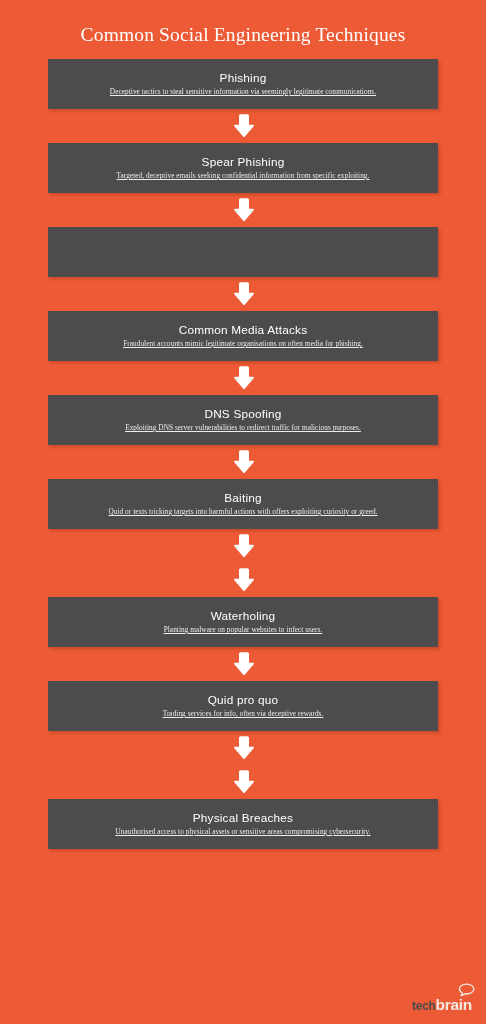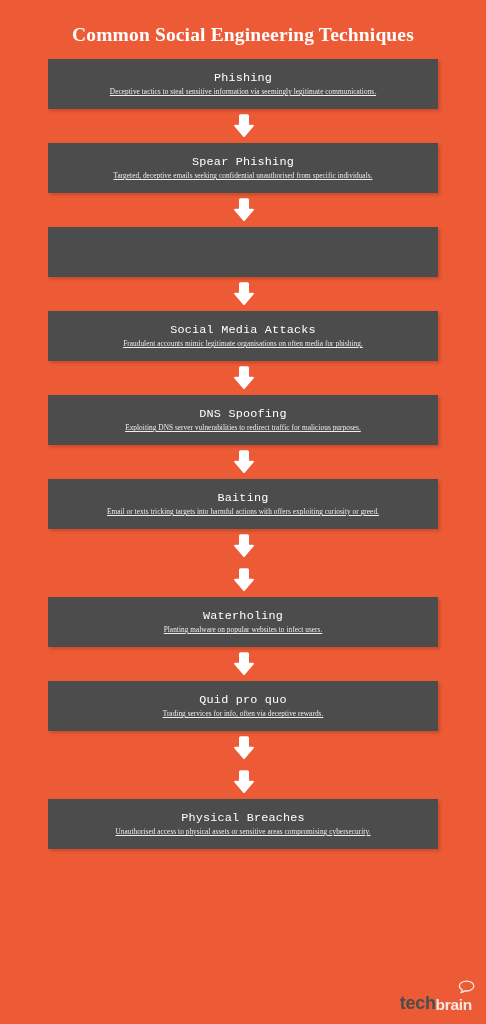--- a/index.html
+++ b/index.html
@@ -23,21 +23,21 @@
     flex-direction: column;
     align-items: center;
     position: relative;
   }
 
   .title {
     width: 100%;
     text-align: center;
     color: #FFFFFF;
     font-size: 19.5px;
-    font-weight: bold;
+    font-weight: normal;
     letter-spacing: 0.15px;
     margin-top: 24px;
     margin-bottom: 0;
     line-height: 1.1;
     font-family: "Liberation Serif", "DejaVu Serif", serif;
   }
 
   .flow {
     margin-top: 14px;
     width: 390px;
@@ -64,21 +64,21 @@
     align-items: center;
     justify-content: center;
     padding: 2px 10px 3px 10px;
   }
 
   .card-title {
     color: #FFFFFF;
     font-size: 11.8px;
     line-height: 1.25;
     text-align: center;
-    font-family: Liberation Mono, monospace;
+    font-family: Liberation Sans, sans-serif;
     letter-spacing: 0.2px;
     margin-bottom: 1px;
   }
 
   .card-desc {
     color: #EDEDED;
     font-size: 7.3px;
     line-height: 1.3;
     text-align: center;
     font-family: "Liberation Serif", "DejaVu Serif", serif;
@@ -109,21 +109,21 @@
   .logo-row {
     display: flex;
     align-items: flex-end;
     position: relative;
     line-height: 1;
   }
 
   .logo-tech {
     font-family: "Liberation Sans", "DejaVu Sans", sans-serif;
     font-weight: bold;
-    font-size: 18px;
+    font-size: 12px;
     color: #4C4C4C;
     letter-spacing: -0.3px;
   }
 
   .logo-brain {
     font-family: "Liberation Sans", "DejaVu Sans", sans-serif;
     font-weight: bold;
     font-size: 15.5px;
     color: #F2E9E2;
     letter-spacing: -0.3px;
@@ -154,48 +154,48 @@
     <span>
       <svg width="26" height="26" viewBox="0 0 26 26" aria-hidden="true">
         <path d="M8.6 1.2 h8.8 a1.6 1.6 0 0 1 1.6 1.6 v9.0 h4.0 a0.9 0.9 0 0 1 0.7 1.5 l-9.0 10.5 a0.9 0.9 0 0 1 -1.4 0 l-9.0 -10.5 a0.9 0.9 0 0 1 0.7 -1.5 h4.0 v-9.0 a1.6 1.6 0 0 1 1.6 -1.6 z" fill="#FFFFFF"></path>
       </svg>
     </span>
   </div>
 
   <div class="step">
     <div class="card">
       <div class="card-title">Spear Phishing</div>
-      <div class="card-desc">Targeted, deceptive emails seeking confidential unauthorised from specific individuals.</div>
-    </div>
-  </div>
-
-  <div class="arrow-wrap">
-    <span>
-      <svg width="26" height="26" viewBox="0 0 26 26" aria-hidden="true">
-        <path d="M8.6 1.2 h8.8 a1.6 1.6 0 0 1 1.6 1.6 v9.0 h4.0 a0.9 0.9 0 0 1 0.7 1.5 l-9.0 10.5 a0.9 0.9 0 0 1 -1.4 0 l-9.0 -10.5 a0.9 0.9 0 0 1 0.7 -1.5 h4.0 v-9.0 a1.6 1.6 0 0 1 1.6 -1.6 z" fill="#FFFFFF"></path>
-      </svg>
-    </span>
-  </div>
-
-  <div class="step">
-    <div class="card">
-    </div>
-  </div>
-
-  <div class="arrow-wrap">
-    <span>
-      <svg width="26" height="26" viewBox="0 0 26 26" aria-hidden="true">
-        <path d="M8.6 1.2 h8.8 a1.6 1.6 0 0 1 1.6 1.6 v9.0 h4.0 a0.9 0.9 0 0 1 0.7 1.5 l-9.0 10.5 a0.9 0.9 0 0 1 -1.4 0 l-9.0 -10.5 a0.9 0.9 0 0 1 0.7 -1.5 h4.0 v-9.0 a1.6 1.6 0 0 1 1.6 -1.6 z" fill="#FFFFFF"></path>
-      </svg>
-    </span>
-  </div>
-
-  <div class="step">
-    <div class="card">
-      <div class="card-title">Social Media Attacks</div>
+      <div class="card-desc">Targeted, deceptive emails seeking confidential information from specific exploiting.</div>
+    </div>
+  </div>
+
+  <div class="arrow-wrap">
+    <span>
+      <svg width="26" height="26" viewBox="0 0 26 26" aria-hidden="true">
+        <path d="M8.6 1.2 h8.8 a1.6 1.6 0 0 1 1.6 1.6 v9.0 h4.0 a0.9 0.9 0 0 1 0.7 1.5 l-9.0 10.5 a0.9 0.9 0 0 1 -1.4 0 l-9.0 -10.5 a0.9 0.9 0 0 1 0.7 -1.5 h4.0 v-9.0 a1.6 1.6 0 0 1 1.6 -1.6 z" fill="#FFFFFF"></path>
+      </svg>
+    </span>
+  </div>
+
+  <div class="step">
+    <div class="card">
+    </div>
+  </div>
+
+  <div class="arrow-wrap">
+    <span>
+      <svg width="26" height="26" viewBox="0 0 26 26" aria-hidden="true">
+        <path d="M8.6 1.2 h8.8 a1.6 1.6 0 0 1 1.6 1.6 v9.0 h4.0 a0.9 0.9 0 0 1 0.7 1.5 l-9.0 10.5 a0.9 0.9 0 0 1 -1.4 0 l-9.0 -10.5 a0.9 0.9 0 0 1 0.7 -1.5 h4.0 v-9.0 a1.6 1.6 0 0 1 1.6 -1.6 z" fill="#FFFFFF"></path>
+      </svg>
+    </span>
+  </div>
+
+  <div class="step">
+    <div class="card">
+      <div class="card-title">Common Media Attacks</div>
       <div class="card-desc">Fraudulent accounts mimic legitimate organisations on often media for phishing.</div>
     </div>
   </div>
 
   <div class="arrow-wrap">
     <span>
       <svg width="26" height="26" viewBox="0 0 26 26" aria-hidden="true">
         <path d="M8.6 1.2 h8.8 a1.6 1.6 0 0 1 1.6 1.6 v9.0 h4.0 a0.9 0.9 0 0 1 0.7 1.5 l-9.0 10.5 a0.9 0.9 0 0 1 -1.4 0 l-9.0 -10.5 a0.9 0.9 0 0 1 0.7 -1.5 h4.0 v-9.0 a1.6 1.6 0 0 1 1.6 -1.6 z" fill="#FFFFFF"></path>
       </svg>
     </span>
@@ -212,21 +212,21 @@
     <span>
       <svg width="26" height="26" viewBox="0 0 26 26" aria-hidden="true">
         <path d="M8.6 1.2 h8.8 a1.6 1.6 0 0 1 1.6 1.6 v9.0 h4.0 a0.9 0.9 0 0 1 0.7 1.5 l-9.0 10.5 a0.9 0.9 0 0 1 -1.4 0 l-9.0 -10.5 a0.9 0.9 0 0 1 0.7 -1.5 h4.0 v-9.0 a1.6 1.6 0 0 1 1.6 -1.6 z" fill="#FFFFFF"></path>
       </svg>
     </span>
   </div>
 
   <div class="step">
     <div class="card">
       <div class="card-title">Baiting</div>
-      <div class="card-desc">Email or texts tricking targets into harmful actions with offers exploiting curiosity or greed.</div>
+      <div class="card-desc">Quid or texts tricking targets into harmful actions with offers exploiting curiosity or greed.</div>
     </div>
   </div>
 
   <div class="arrow-wrap">
     <span>
       <svg width="26" height="26" viewBox="0 0 26 26" aria-hidden="true">
         <path d="M8.6 1.2 h8.8 a1.6 1.6 0 0 1 1.6 1.6 v9.0 h4.0 a0.9 0.9 0 0 1 0.7 1.5 l-9.0 10.5 a0.9 0.9 0 0 1 -1.4 0 l-9.0 -10.5 a0.9 0.9 0 0 1 0.7 -1.5 h4.0 v-9.0 a1.6 1.6 0 0 1 1.6 -1.6 z" fill="#FFFFFF"></path>
       </svg>
     </span>
   </div>

